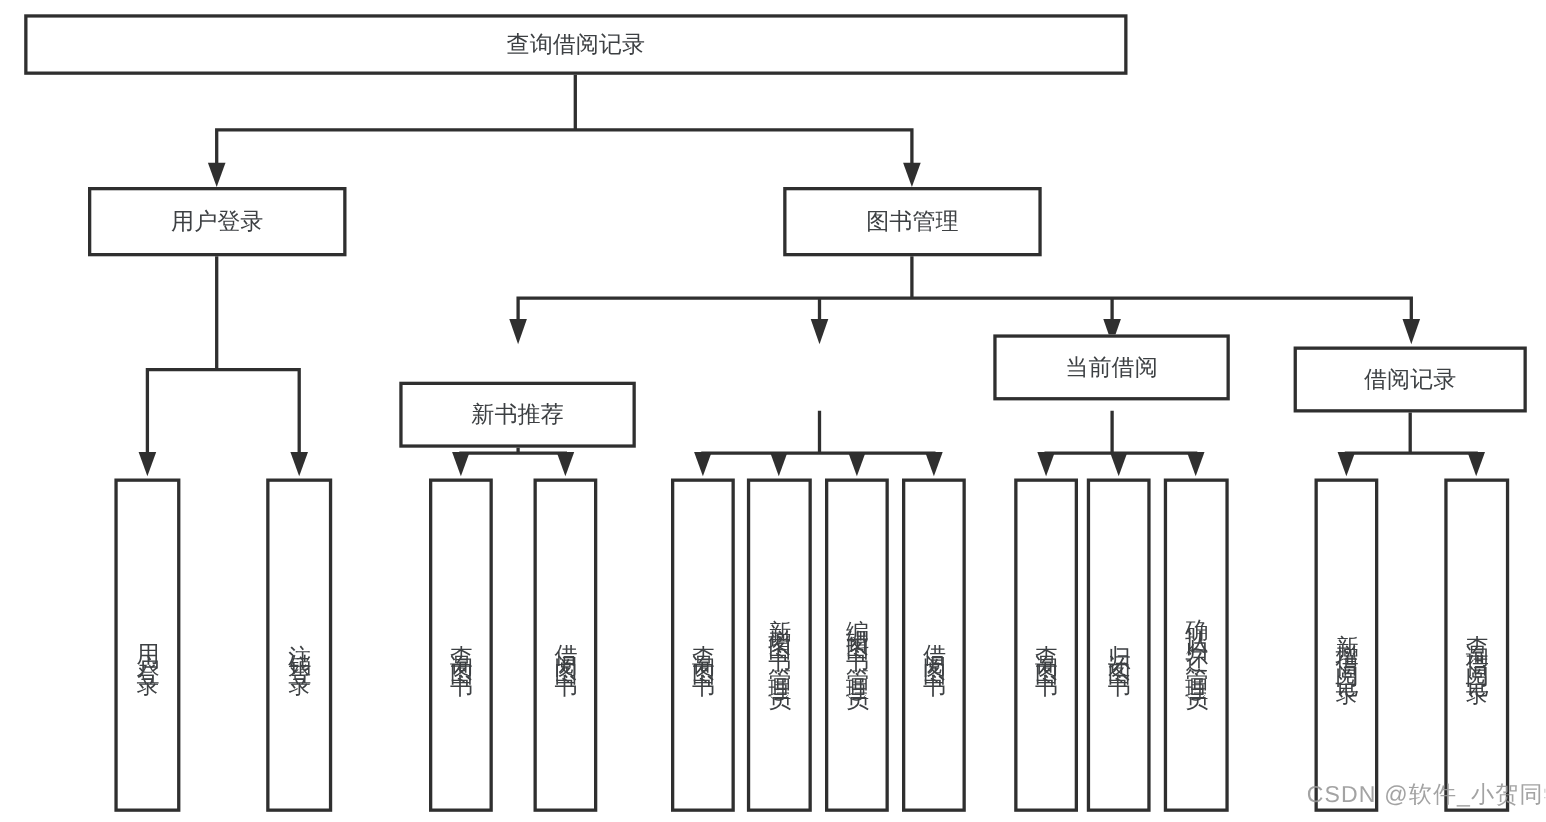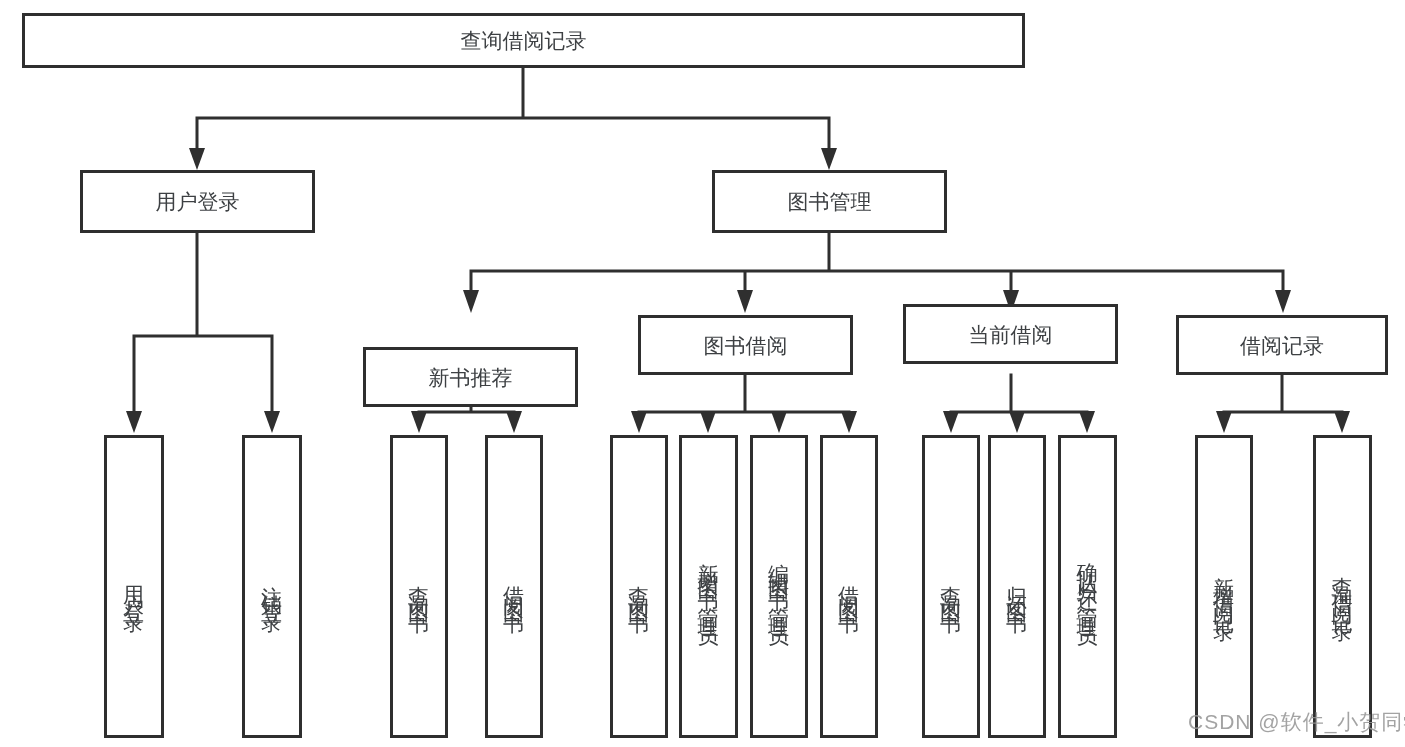--- a/index.html
+++ b/index.html
@@ -137,23 +137,20 @@
   <div class="node b-user-login">
     <span class="label">用户登录</span>
   </div>
   <div class="node b-book-mgmt">
     <span class="label">图书管理</span>
   </div>
 
   <div class="node b-recommend">
     <span class="label">新书推荐</span>
   </div>
-  <div class="node b-borrowing">
-    <span class="label">图书借阅</span>
-  </div>
   <div class="node b-current">
     <span class="label">当前借阅</span>
   </div>
   <div class="node b-records">
     <span class="label">借阅记录</span>
   </div>
 
   <div class="node vertical leaf l-1">
     <span class="label">用户登录</span>
   </div>

